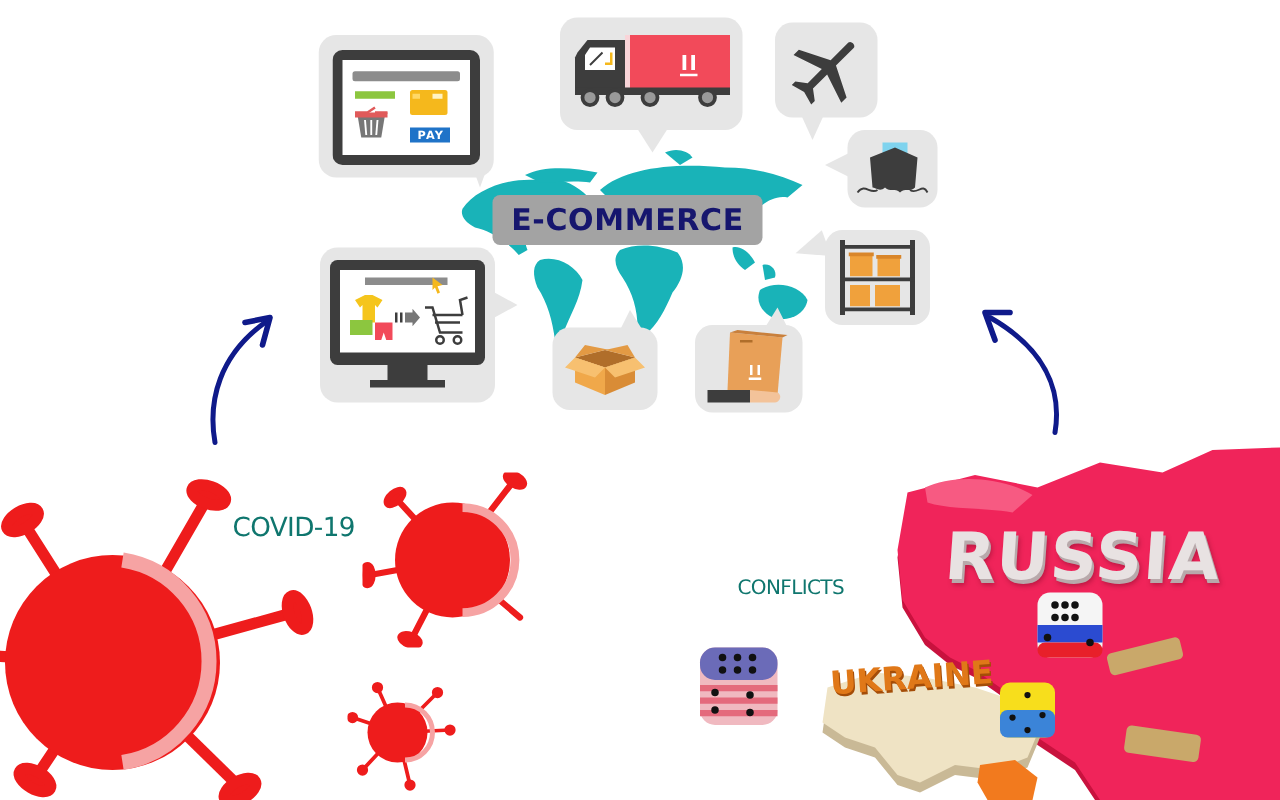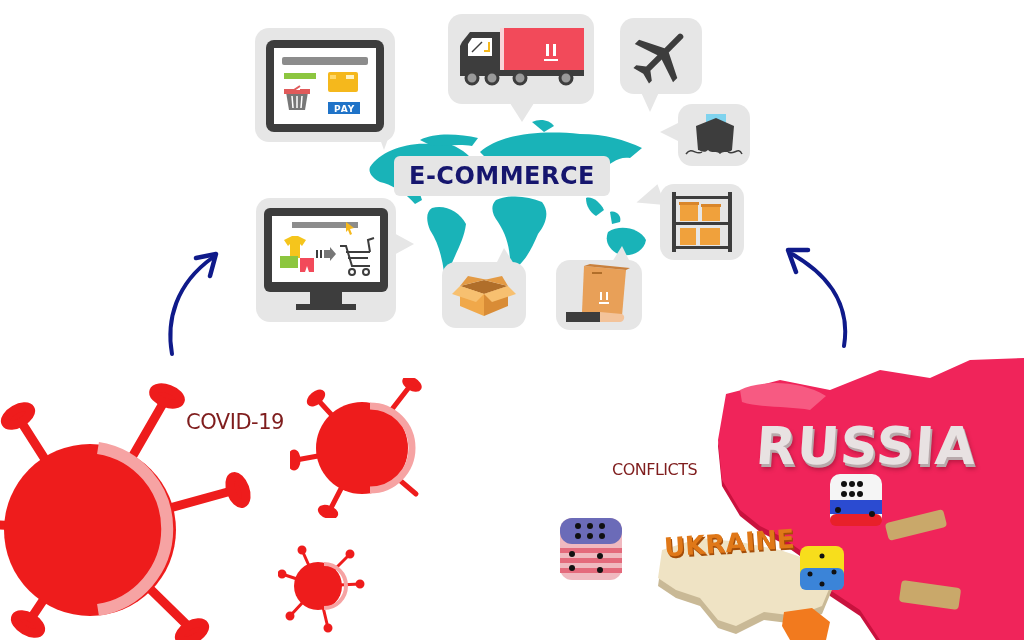--- a/index.html
+++ b/index.html
@@ -1,24 +1,24 @@
 <!DOCTYPE html>
 <html><head>
 <meta charset="utf-8">
 <style>
   html,body{margin:0;padding:0;background:#ffffff;}
   body{width:1024px;height:640px;position:relative;overflow:hidden;font-family:"Liberation Sans",sans-serif;}
   .abs{position:absolute;}
   .bubble{position:absolute;background:#e6e6e6;border-radius:14px;}
-  .ecom-title{position:absolute;left:394px;top:156px;width:216px;height:40px;background:#e5e5e5;border-radius:6px;
+  .ecom-title{position:absolute;left:394px;top:156px;width:216px;height:40px;background:#a3a3a3;border-radius:6px;
     color:#16166e;font-family:"DejaVu Sans",sans-serif;font-weight:bold;font-size:24px;letter-spacing:0.5px;
     display:flex;align-items:center;justify-content:center;}
-  .label{position:absolute;font-family:"DejaVu Sans",sans-serif;color:#7f1d1d;}
+  .label{position:absolute;font-family:"DejaVu Sans",sans-serif;color:#0f766e;}
   .covid-label{left:186px;top:410px;font-size:21px;font-weight:normal;letter-spacing:-0.5px;}
-  .conflicts-label{left:590px;top:460px;font-size:16px;letter-spacing:-0.5px;margin-left:22px;}
+  .conflicts-label{left:590px;top:460px;font-size:16px;letter-spacing:-0.5px;}
   .russia-text{position:absolute;left:756px;top:416px;font-family:"DejaVu Sans",sans-serif;font-weight:bold;font-size:52px;
     color:#e8e2e2;letter-spacing:1px;text-shadow:2px 3px 0 #b8a9ab,3px 5px 4px rgba(80,0,20,0.35);transform:skewX(-4deg);}
   .ukraine-text{position:absolute;left:664px;top:528px;font-family:"DejaVu Sans",sans-serif;font-weight:bold;font-size:26px;
     color:#e07818;text-shadow:1px 2px 0 #a44d08;transform:rotate(-4deg);}
   .pay{font-family:"DejaVu Sans",sans-serif;font-weight:bold;font-size:9px;color:#fff;letter-spacing:1px;}
 </style>
 </head>
 <body>
 
 <div>

